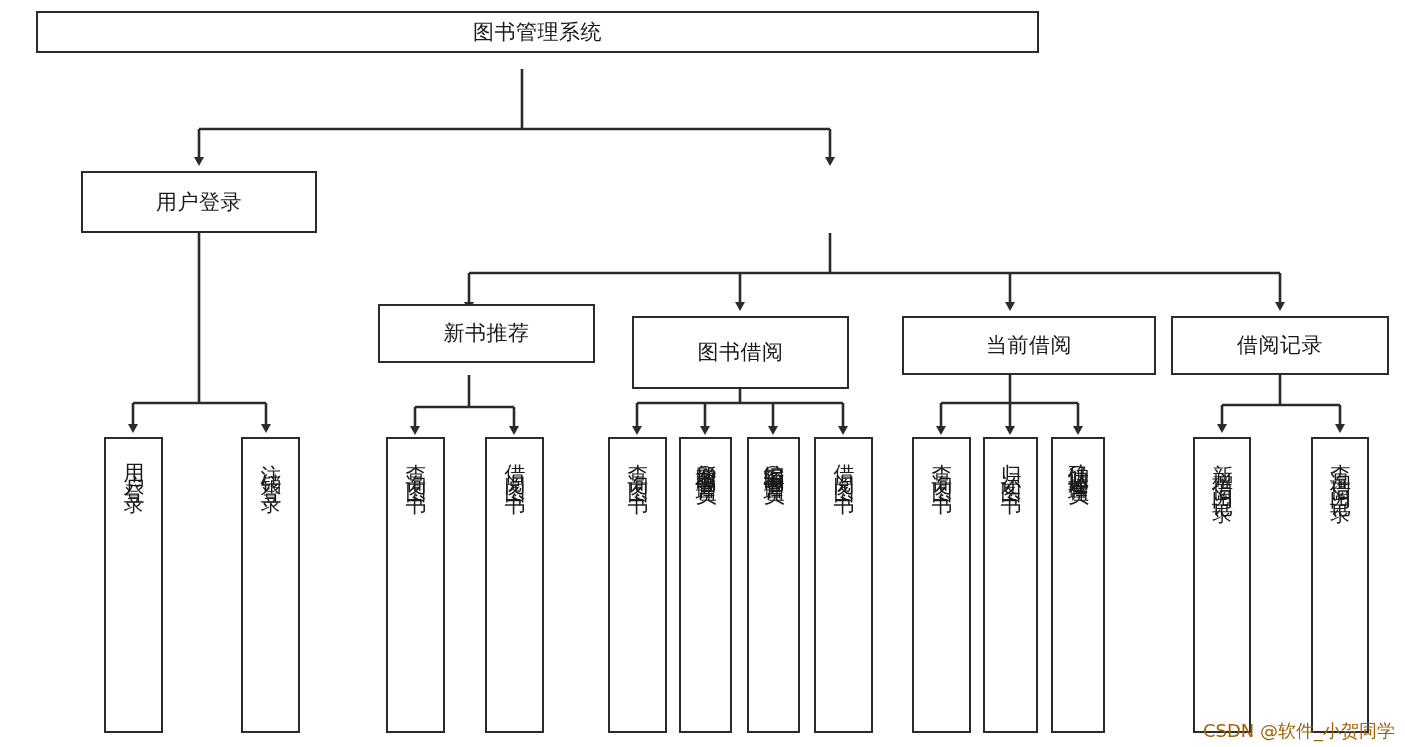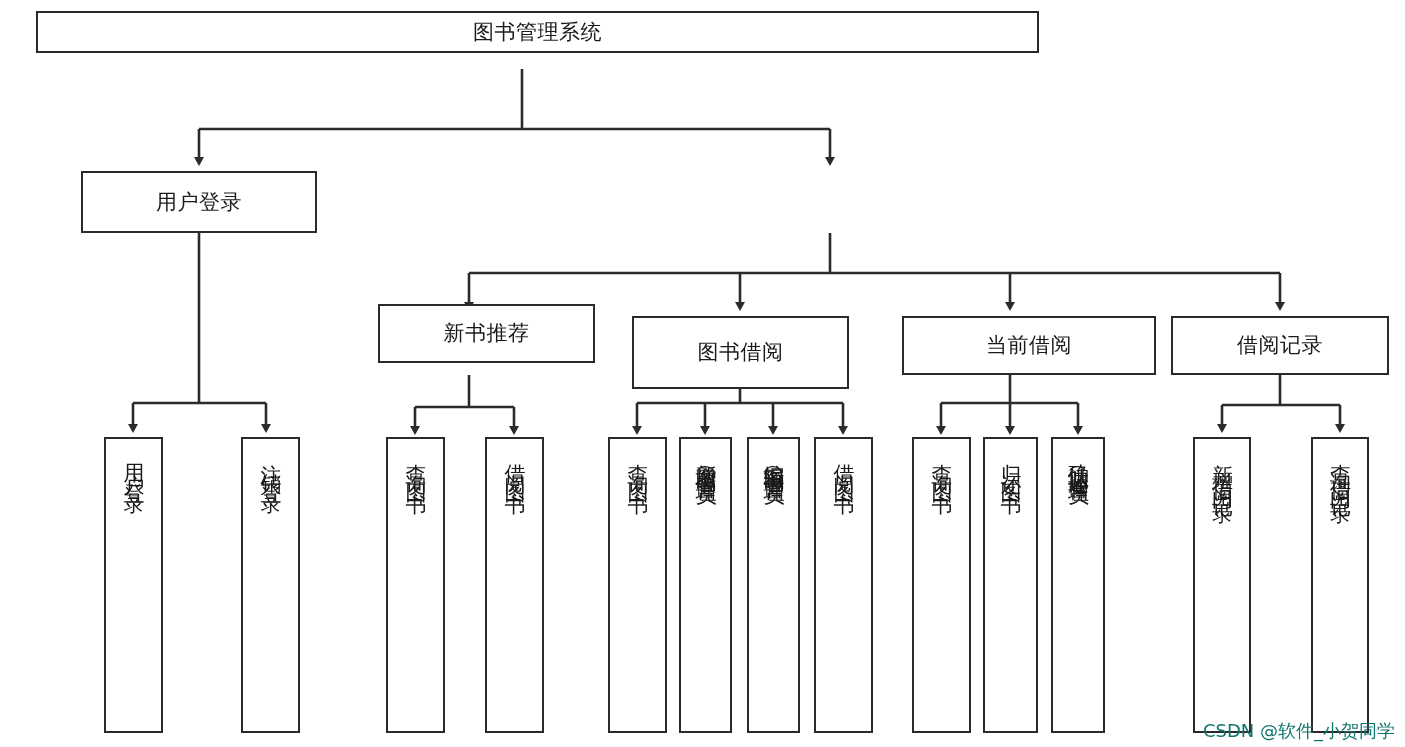--- a/index.html
+++ b/index.html
@@ -63,21 +63,21 @@
     letter-spacing: 8px;
   }
   .node.vert.short .node-label {
     letter-spacing: 10px;
   }
   #watermark {
     position: absolute;
     right: 10px;
     bottom: 4px;
     font-size: 18px;
-    color: #0f766e;
+    color: #a16207;
     white-space: nowrap;
     pointer-events: none;
   }
 </style>
 </head>
 <body>
 
 <div id="canvas">
 
   <svg id="edges" viewBox="0 0 1405 747" xmlns="http://www.w3.org/2000/svg">

